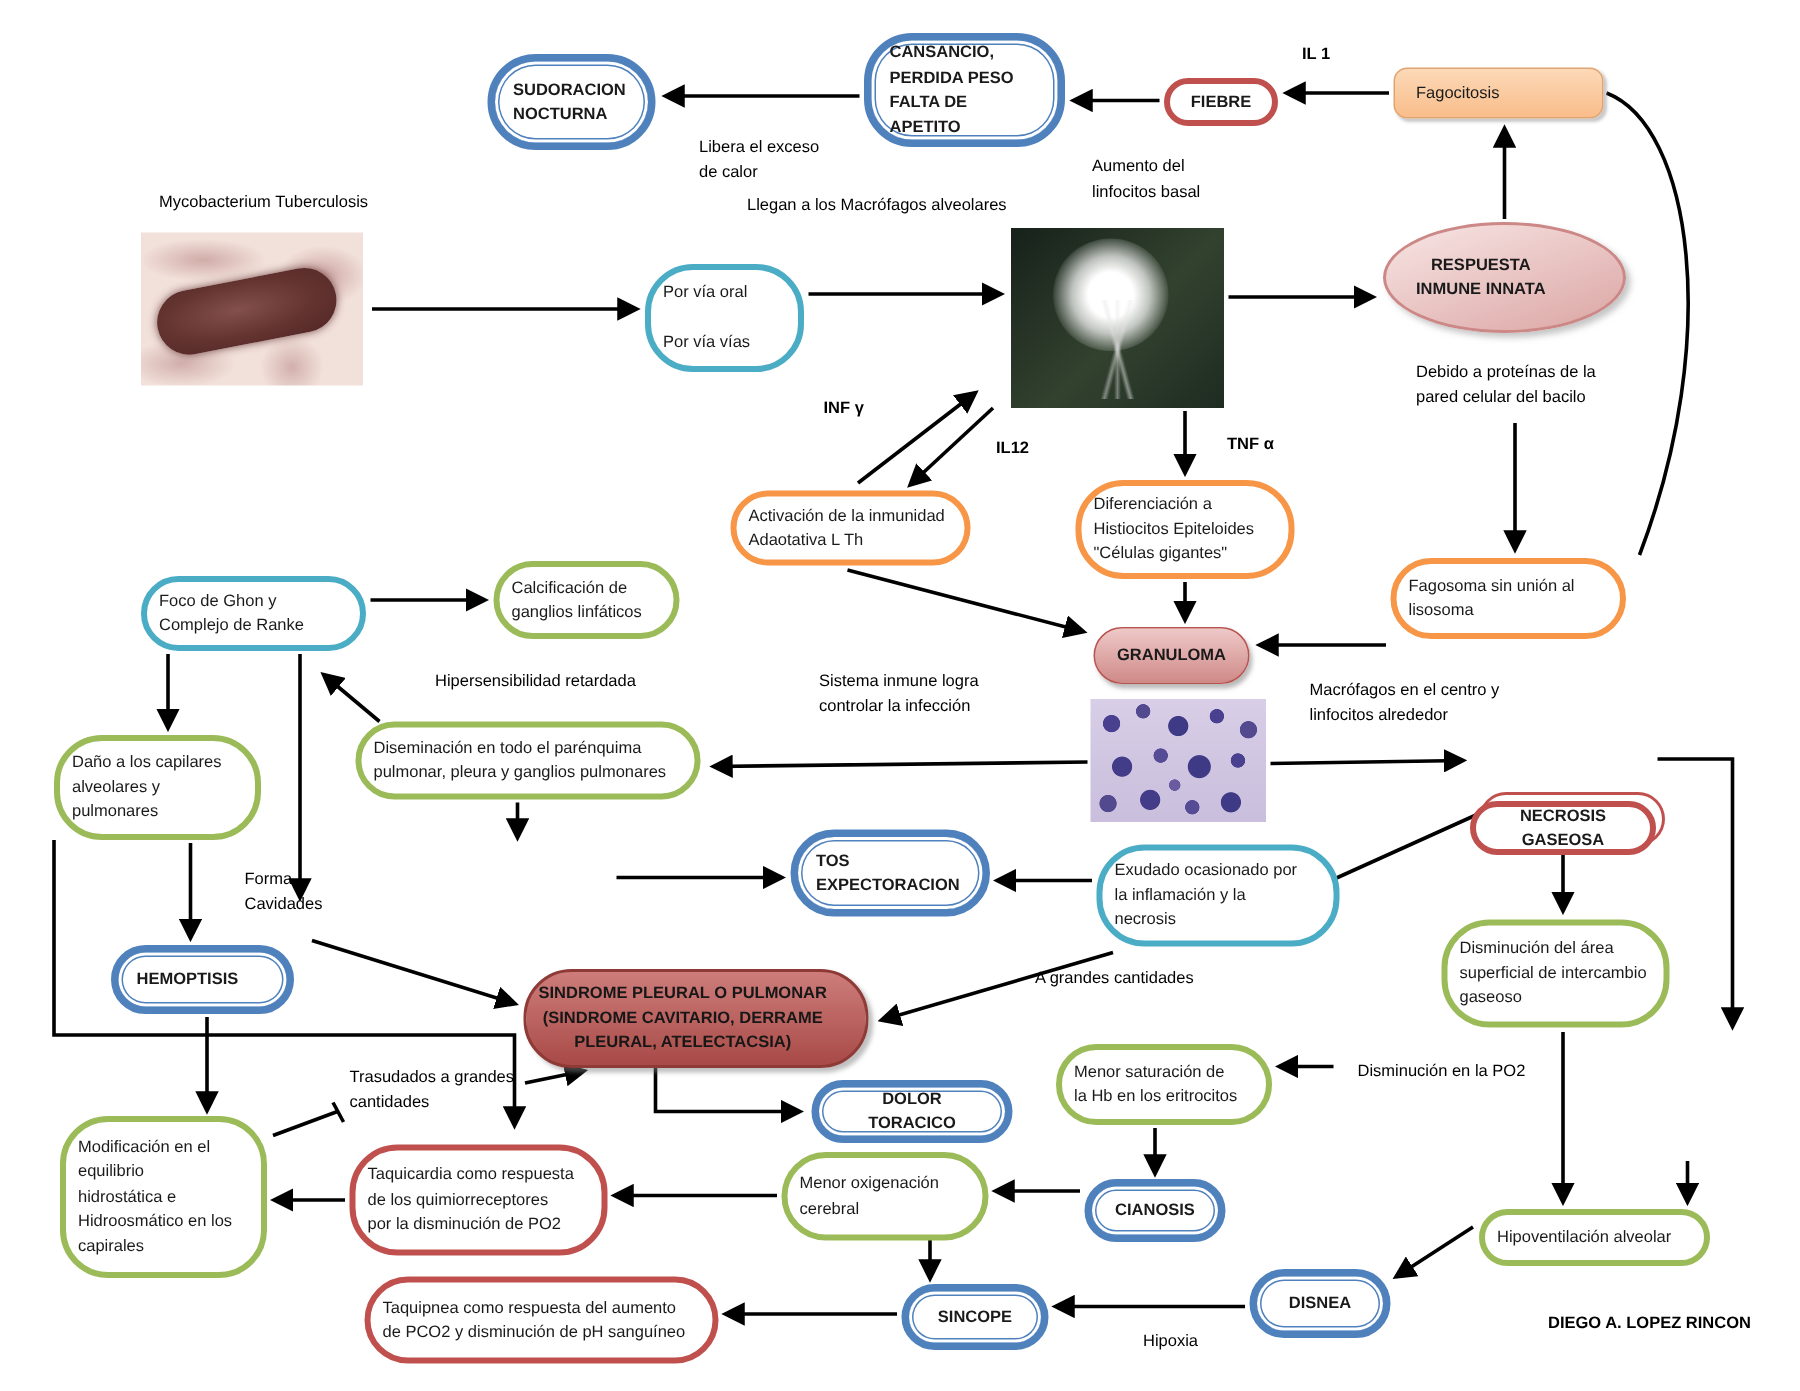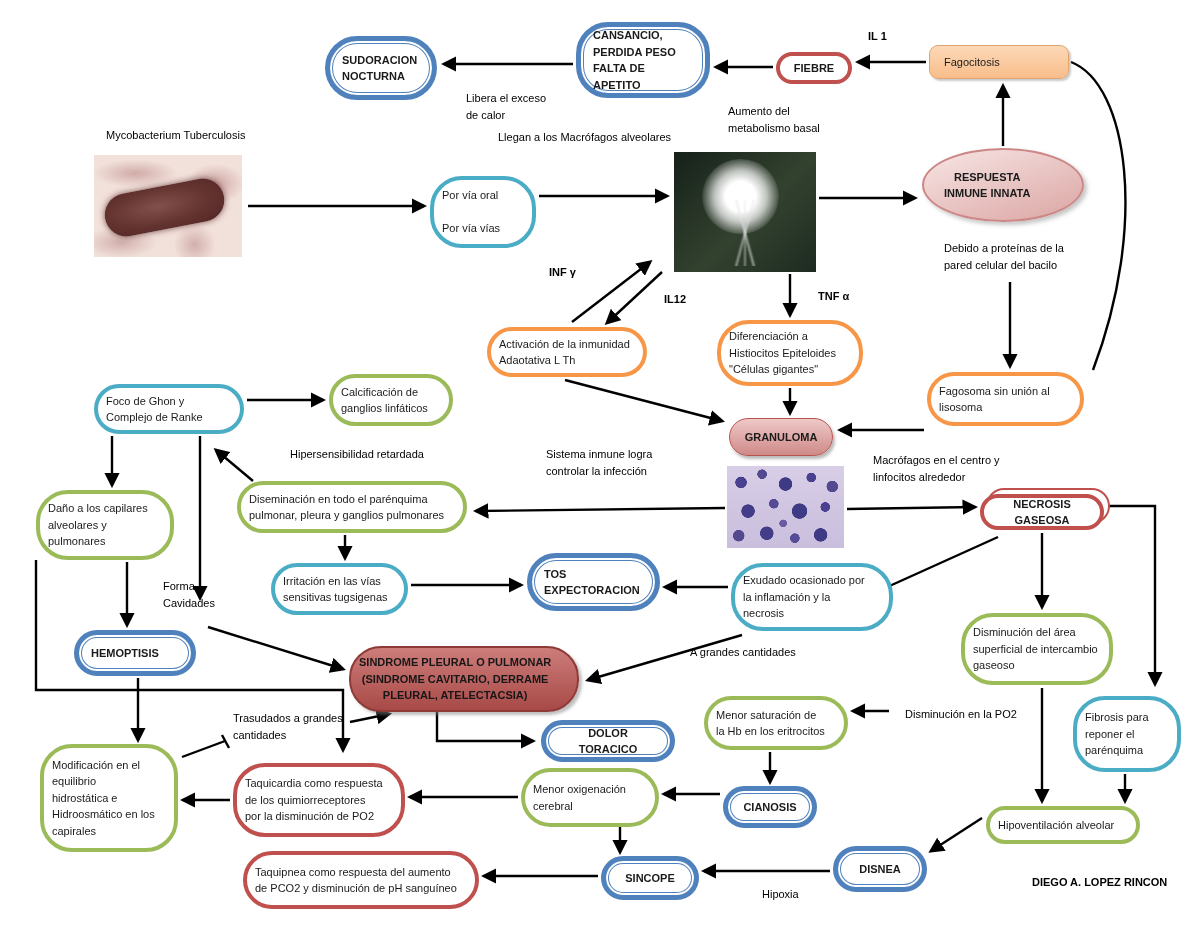--- a/index.html
+++ b/index.html
@@ -9,21 +9,21 @@
         font-size:11px;line-height:1.5;white-space:pre-line;background:#fff;color:#1a1a1a;
         padding:3px 8px;border-radius:32px;}
   .blue{border:5px solid #4f81bd;box-shadow:inset 0 0 0 2px #fff,inset 0 0 0 3px #4f81bd;
         font-weight:bold;padding:3px 12px;}
   .red-b{border:4px solid #c0504d;}
   .orange-b{border:4px solid #f79646;}
   .teal-b{border:4px solid #4bacc6;}
   .green-b{border:4px solid #9bbb59;}
   .bold{font-weight:bold;}
   .center{justify-content:center;text-align:center;}
-  .necrosis{box-shadow:6px -6px 0 -2px #fff,6px -6px 0 0 #c0504d;}
+  .necrosis{box-shadow:6px -6px 0 -2px #fff,6px -6px 0 0 #c0504d;margin-top:40px;}
   .granuloma{background:linear-gradient(#eec9c8,#cf8a88);border:1px solid #b85450;
         box-shadow:2px 3px 3px rgba(130,130,130,.55);font-weight:bold;}
   .sindrome{background:linear-gradient(#cd7d7b,#a84a47);border:2px solid #8e3a37;
         font-weight:bold;color:#171717;box-shadow:3px 3px 3px rgba(130,130,130,.5);text-align:center;}
   .pill{background:linear-gradient(#fcd9b8,#f9bd8a);border:1px solid #e0a470;border-radius:9px;
         box-shadow:2px 2px 2px rgba(150,150,150,.5);padding:3px 14px;}
   .ellipse{background:linear-gradient(160deg,#f7e6e5,#dba5a3);border:2px solid #cc8886;
         border-radius:50%;box-shadow:3px 3px 4px rgba(150,150,150,.55);padding:3px 20px;text-align:center;}
   .lbl{position:absolute;font-size:11px;line-height:1.5;white-space:pre-line;color:#000;}
   .img{position:absolute;overflow:hidden;}
@@ -152,37 +152,32 @@
   <div class="node teal-b" style="left:94px;top:384px;width:150px;height:50px">Foco de Ghon y
 Complejo de Ranke</div>
   <div class="node green-b" style="left:329px;top:374px;width:124px;height:52px">Calcificación de
 ganglios linfáticos</div>
   <div class="node green-b" style="left:36px;top:490px;width:138px;height:70px">Daño a los capilares
 alveolares y
 pulmonares</div>
   <div class="node green-b" style="left:237px;top:481px;width:230px;height:52px">Diseminación en todo el parénquima
 pulmonar, pleura y ganglios pulmonares</div>
   <div class="node red-b bold center necrosis" style="left:980px;top:494px;width:124px;height:36px">NECROSIS GASEOSA</div>
-  <div class="node teal-b" style="left:271px;top:563px;width:137px;height:52px">Irritación en las vías
-sensitivas tugsigenas</div>
   <div class="node blue" style="left:527px;top:553px;width:133px;height:58px">TOS
 EXPECTORACION</div>
   <div class="node teal-b" style="left:731px;top:563px;width:162px;height:68px">Exudado ocasionado por
 la inflamación y la
 necrosis</div>
   <div class="node green-b" style="left:961px;top:613px;width:152px;height:72px">Disminución del área
 superficial de intercambio
 gaseoso</div>
   <div class="node blue" style="left:74px;top:630px;width:122px;height:46px">HEMOPTISIS</div>
   <div class="node sindrome" style="left:349px;top:646px;width:230px;height:66px">SINDROME PLEURAL  O PULMONAR
 (SINDROME CAVITARIO, DERRAME
 PLEURAL, ATELECTACSIA)</div>
-  <div class="node teal-b" style="left:1073px;top:696px;width:108px;height:76px">Fibrosis  para
-reponer el
-parénquima</div>
   <div class="node green-b" style="left:704px;top:696px;width:144px;height:54px">Menor saturación de
 la Hb en los eritrocitos</div>
   <div class="node blue center" style="left:541px;top:720px;width:134px;height:42px">DOLOR TORACICO</div>
   <div class="node green-b" style="left:40px;top:744px;width:138px;height:108px">Modificación en el
 equilibrio
 hidrostática e
 Hidroosmático en los
 capirales</div>
   <div class="node red-b" style="left:233px;top:763px;width:172px;height:74px">Taquicardia como respuesta
 de los quimiorreceptores
@@ -193,21 +188,21 @@
   <div class="node green-b" style="left:986px;top:806px;width:154px;height:38px">Hipoventilación alveolar</div>
   <div class="node red-b" style="left:243px;top:851px;width:236px;height:58px">Taquipnea como respuesta del aumento
 de PCO2 y disminución de pH sanguíneo</div>
   <div class="node blue center" style="left:601px;top:856px;width:98px;height:44px">SINCOPE</div>
   <div class="node blue center" style="left:833px;top:846px;width:94px;height:46px">DISNEA</div>
 
   <div class="lbl bold" style="left:868px;top:28px">IL 1</div>
   <div class="lbl" style="left:466px;top:90px">Libera el exceso
 de calor</div>
   <div class="lbl" style="left:728px;top:103px">Aumento del
-metabolismo basal</div>
+linfocitos basal</div>
   <div class="lbl" style="left:106px;top:127px">Mycobacterium Tuberculosis</div>
   <div class="lbl" style="left:498px;top:129px">Llegan a los  Macrófagos alveolares</div>
   <div class="lbl" style="left:944px;top:240px">Debido a proteínas de la
 pared celular del bacilo</div>
   <div class="lbl bold" style="left:549px;top:264px">INF γ</div>
   <div class="lbl bold" style="left:664px;top:291px">IL12</div>
   <div class="lbl bold" style="left:818px;top:288px">TNF α</div>
   <div class="lbl" style="left:290px;top:446px">Hipersensibilidad retardada</div>
   <div class="lbl" style="left:546px;top:446px">Sistema inmune logra
 controlar la infección</div>

